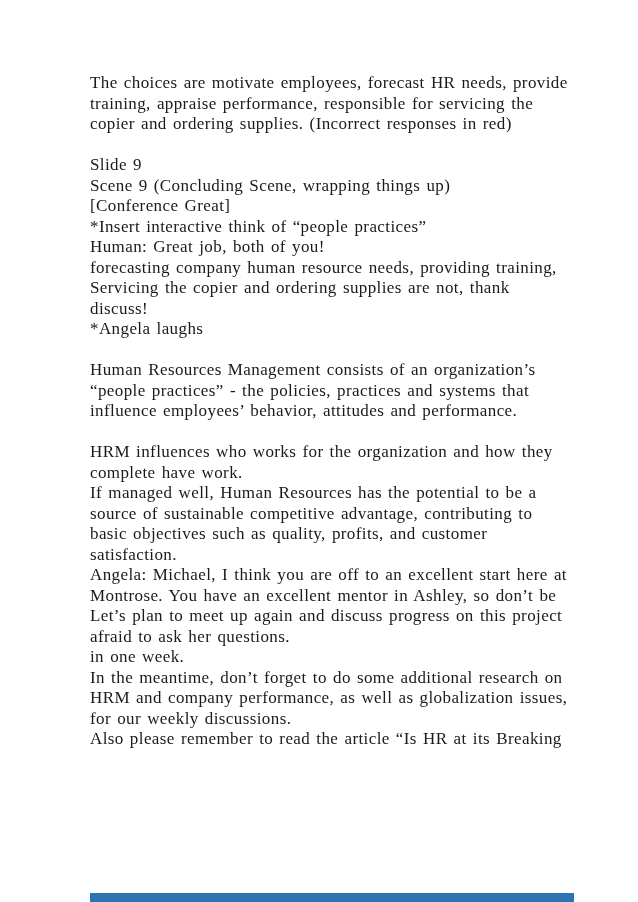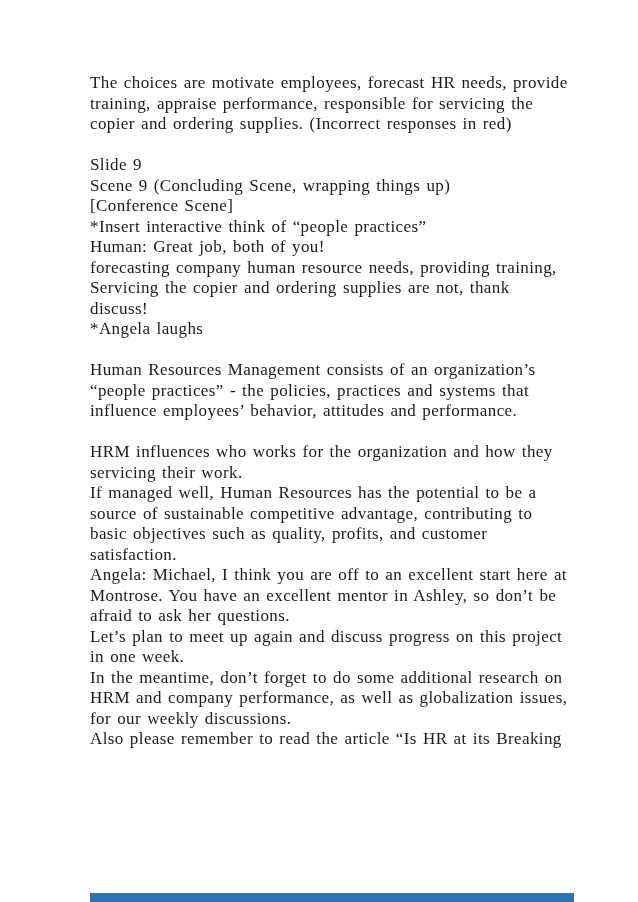--- a/index.html
+++ b/index.html
@@ -51,42 +51,42 @@
 
 <div class="viewport">
   <div class="page">
     <div class="text-block">
         <div class="line">The choices are motivate employees, forecast HR needs, provide</div>
         <div class="line">training, appraise performance, responsible for servicing the</div>
         <div class="line">copier and ordering supplies. (Incorrect responses in red)</div>
         <div class="line"></div>
         <div class="line">Slide 9</div>
         <div class="line">Scene 9 (Concluding Scene, wrapping things up)</div>
-        <div class="line">[Conference Scene]</div>
+        <div class="line">[Conference Great]</div>
         <div class="line">*Insert interactive think of “people practices”</div>
         <div class="line">Human: Great job, both of you!</div>
         <div class="line">forecasting company human resource needs, providing training,</div>
         <div class="line">Servicing the copier and ordering supplies are not, thank</div>
         <div class="line">discuss!</div>
         <div class="line">*Angela laughs</div>
         <div class="line"></div>
         <div class="line">Human Resources Management consists of an organization’s</div>
         <div class="line">“people practices” - the policies, practices and systems that</div>
         <div class="line">influence employees’ behavior, attitudes and performance.</div>
         <div class="line"></div>
         <div class="line">HRM influences who works for the organization and how they</div>
-        <div class="line">servicing their work.</div>
+        <div class="line">complete have work.</div>
         <div class="line">If managed well, Human Resources has the potential to be a</div>
         <div class="line">source of sustainable competitive advantage, contributing to</div>
         <div class="line">basic objectives such as quality, profits, and customer</div>
         <div class="line">satisfaction.</div>
         <div class="line">Angela: Michael, I think you are off to an excellent start here at</div>
         <div class="line">Montrose. You have an excellent mentor in Ashley, so don’t be</div>
+        <div class="line">Let’s plan to meet up again and discuss progress on this project</div>
         <div class="line">afraid to ask her questions.</div>
-        <div class="line">Let’s plan to meet up again and discuss progress on this project</div>
         <div class="line">in one week.</div>
         <div class="line">In the meantime, don’t forget to do some additional research on</div>
         <div class="line">HRM and company performance, as well as globalization issues,</div>
         <div class="line">for our weekly discussions.</div>
         <div class="line">Also please remember to read the article “Is HR at its Breaking</div>
       </div>
     <div class="next-page-strip" style="background: rgb(46, 116, 181);"></div>
   </div>
 </div>
 

